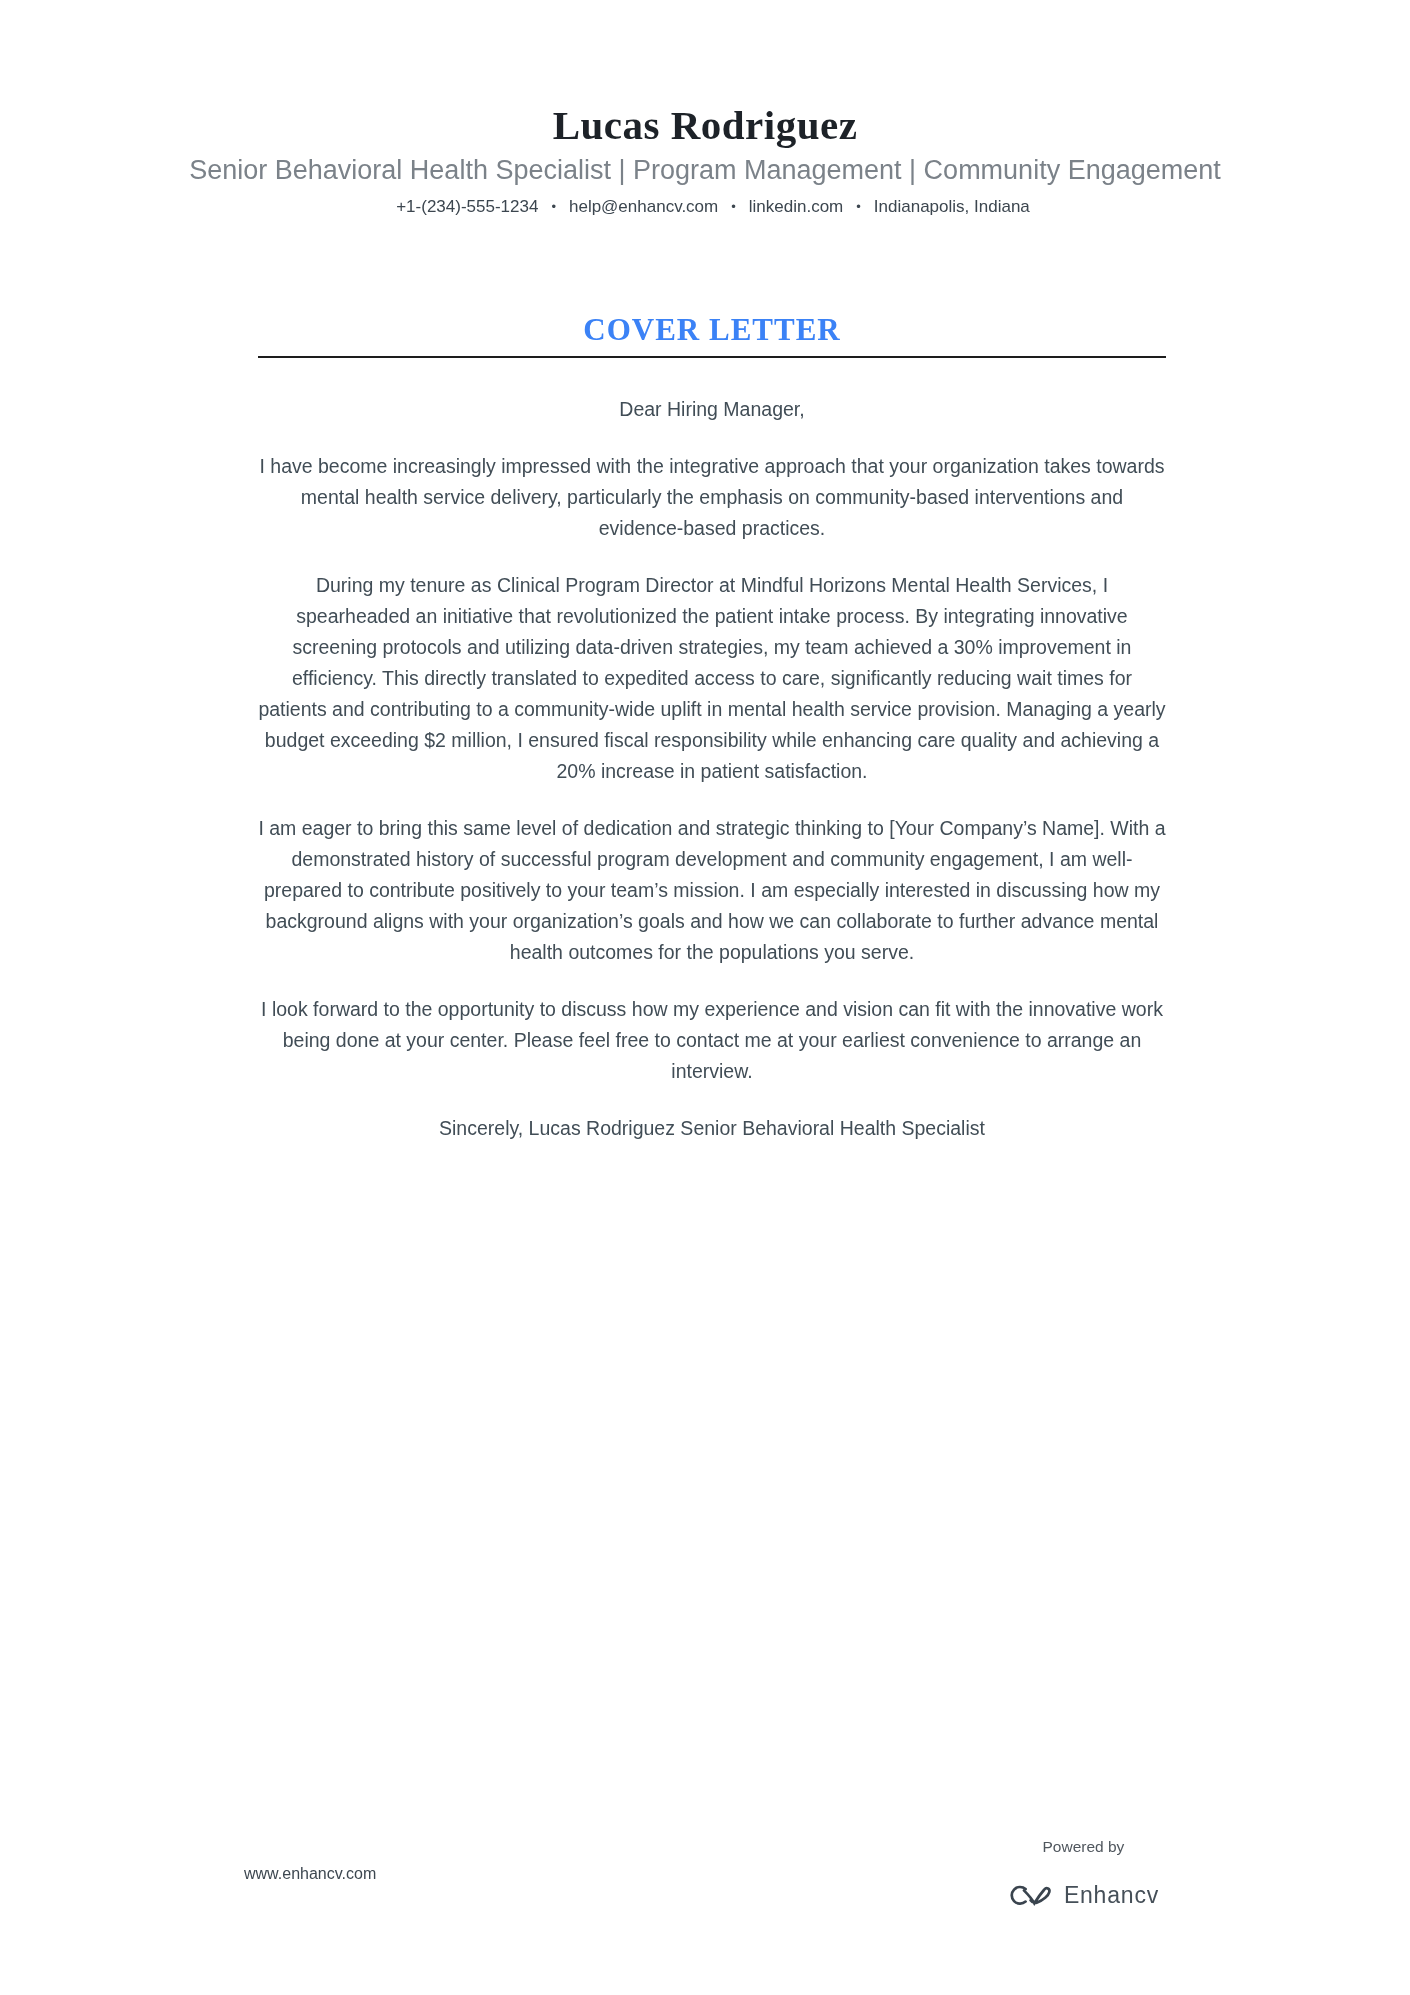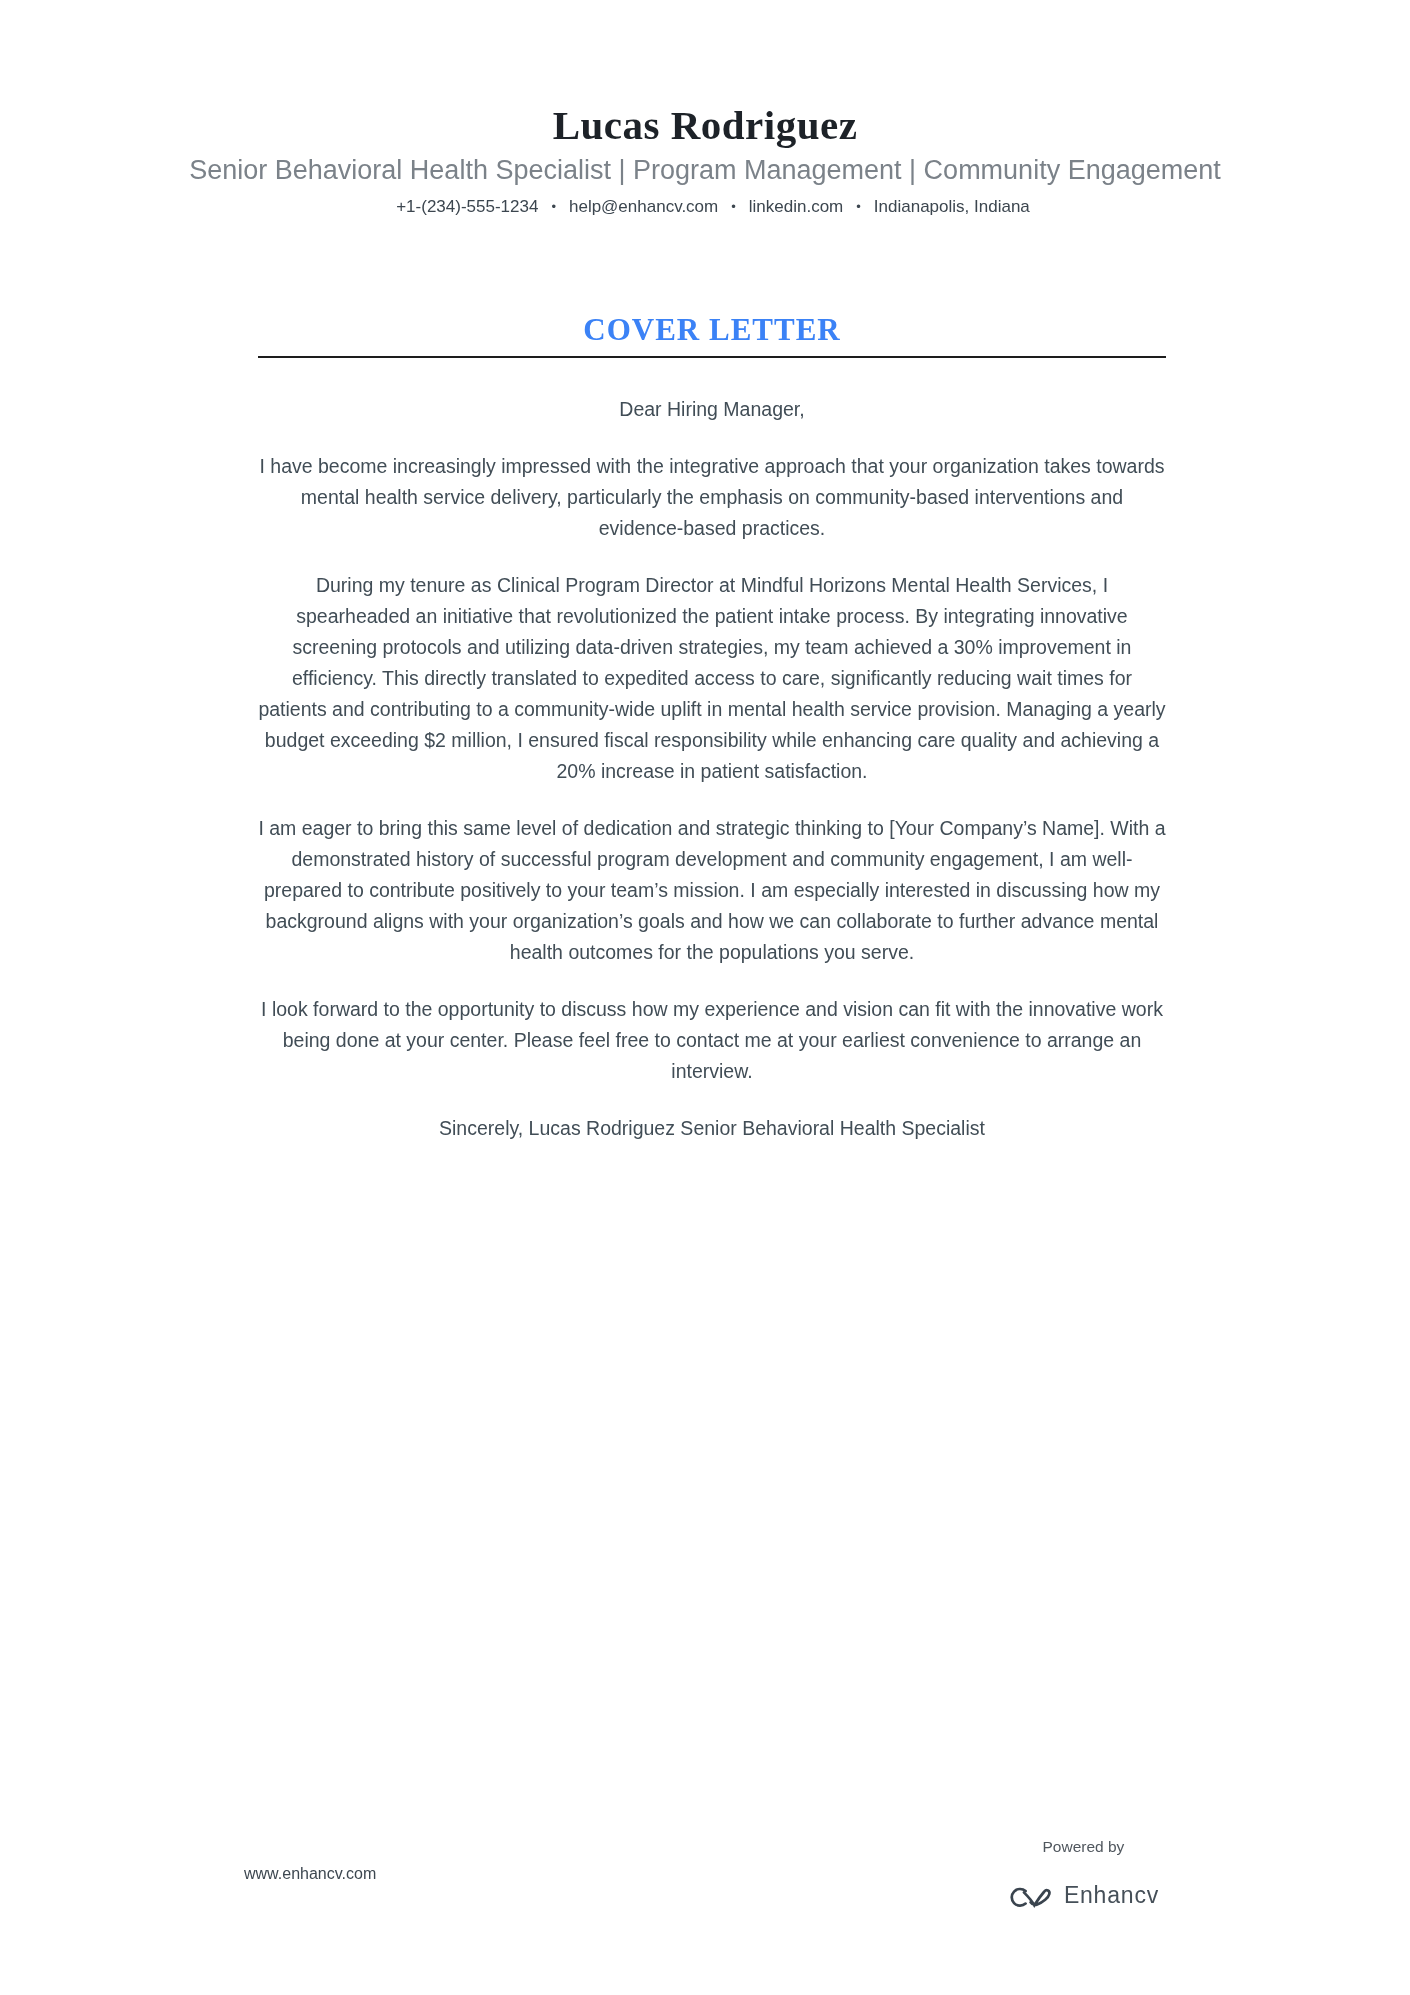--- a/index.html
+++ b/index.html
@@ -90,21 +90,21 @@
     text-decoration: none;
   }
   .powered-by {
     display: flex;
     align-items: center;
     gap: 26px;
     text-decoration: none;
     flex-direction: column;
   }
   .powered-by-label { font-size: 15.5px; color: #50575e; }
-  .brand-lockup { display: flex; align-items: flex-end; gap: 10px; }
+  .brand-lockup { display: flex; align-items: flex-start; gap: 10px; }
   .brand-word {
     font-size: 23px;
     color: #454f58;
     letter-spacing: 0.8px;
     font-weight: 400;
   }
   .logo-svg { display: block; }
 </style>
 </head>
 <body>

